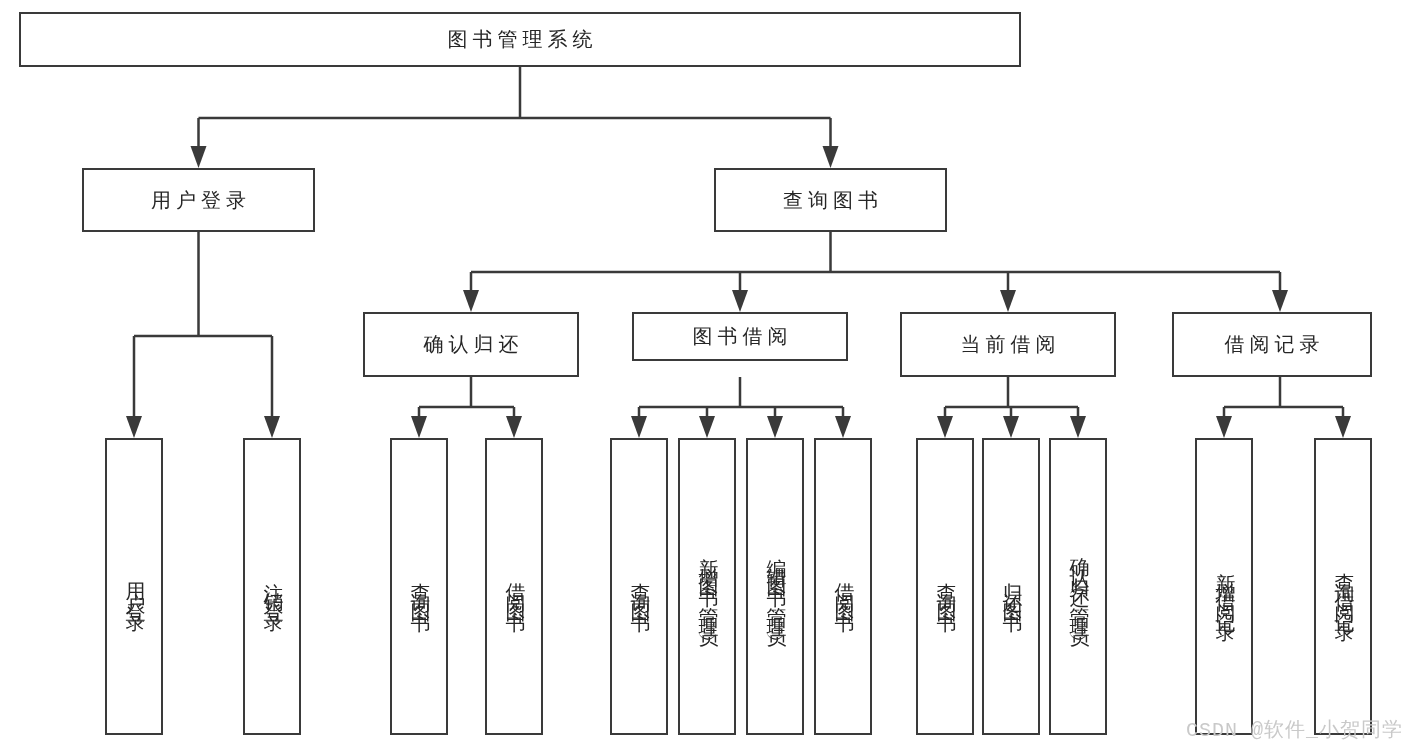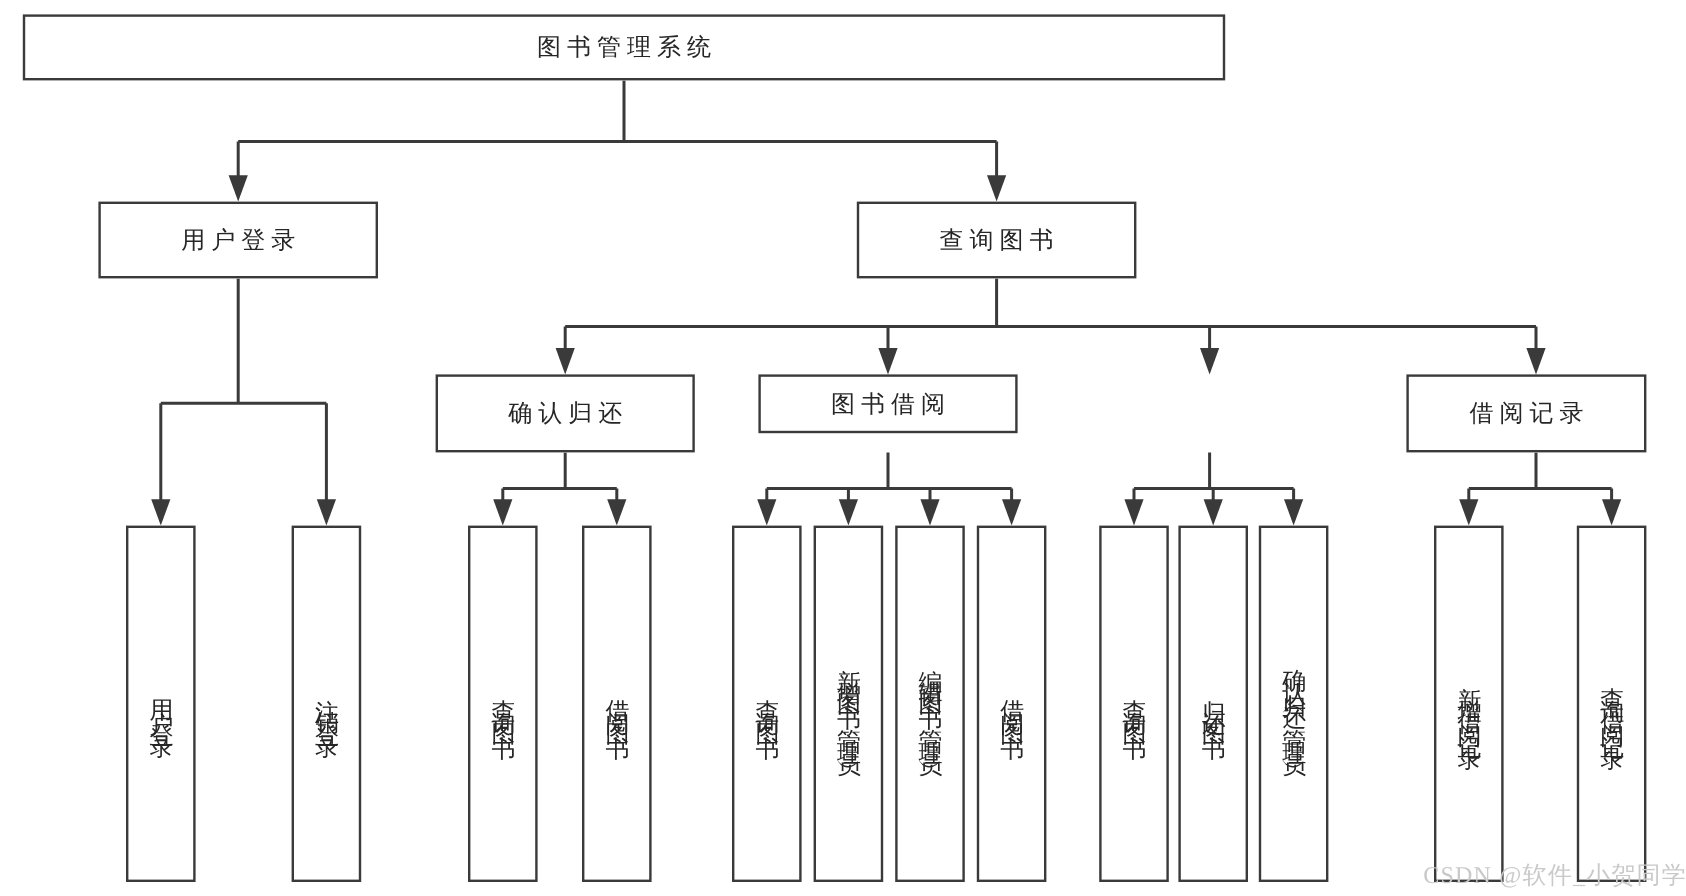--- a/index.html
+++ b/index.html
@@ -5,21 +5,21 @@
   html, body {
     margin: 0;
     padding: 0;
     background: #ffffff;
   }
   #stage {
     position: relative;
     width: 1405px;
     height: 747px;
     background: #ffffff;
-    font-family: Liberation Serif, serif;
+    font-family: Liberation Mono, monospace;
     overflow: hidden;
   }
   #connectors {
     position: absolute;
     left: 0;
     top: 0;
     width: 1405px;
     height: 747px;
     pointer-events: none;
   }
@@ -111,20 +111,21 @@
     </g>
   </svg>
 
   <div class="box hbox" style="left:19px;top:12px;width:1002px;height:55px">图书管理系统</div>
 
   <div class="box hbox" style="left:82px;top:168px;width:233px;height:64px">用户登录</div>
   <div class="box hbox" style="left:714px;top:168px;width:233px;height:64px">查询图书</div>
 
   <div class="box hbox" style="left:363px;top:312px;width:216px;height:65px">确认归还</div>
   <div class="box hbox" style="left:632px;top:312px;width:216px;height:49px">图书借阅</div>
+  <div class="box hbox" style="left:900px;top:312px;width:216px;height:65px">当前借阅</div>
   <div class="box hbox" style="left:1172px;top:312px;width:200px;height:65px">借阅记录</div>
 
   <div class="box vbox" style="left:105px;top:438px;width:58px;height:297px">
     <span class="vtext">用户登录</span>
   </div>
   <div class="box vbox" style="left:243px;top:438px;width:58px;height:297px">
     <span class="vtext">注销登录</span>
   </div>
 
   <div class="box vbox" style="left:390px;top:438px;width:58px;height:297px">

